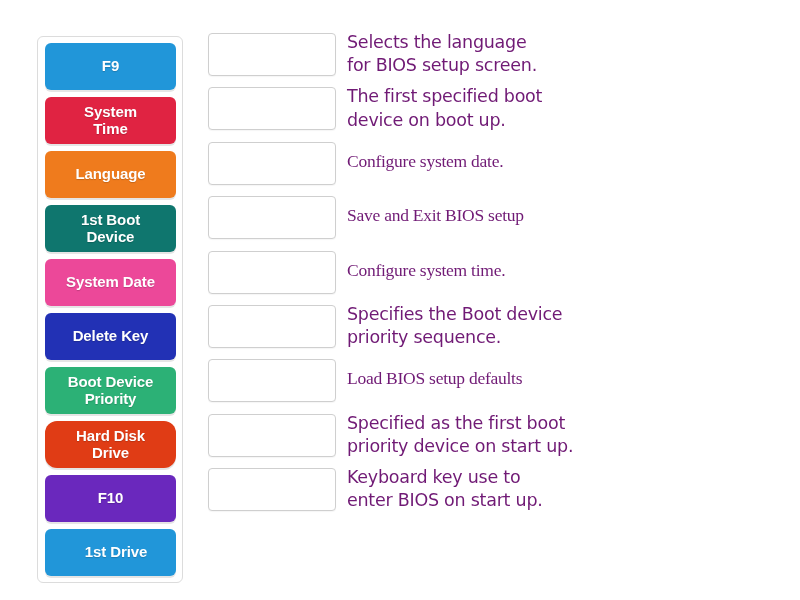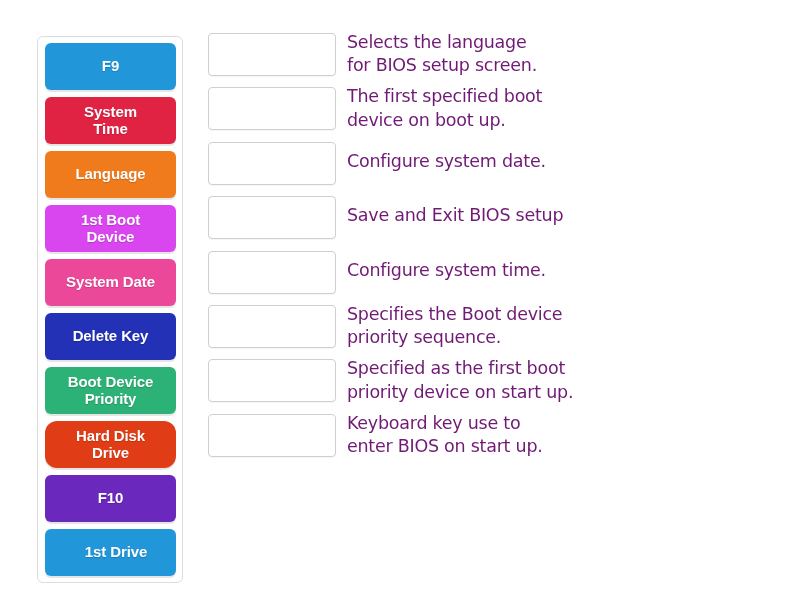--- a/index.html
+++ b/index.html
@@ -92,33 +92,33 @@
   .desc {
     margin-left: 11px;
     color: #701a75;
     font-size: 17.5px;
     line-height: 1.33;
     font-family: "DejaVu Sans", sans-serif;
     letter-spacing: -0.25px;
     padding-top: 1px;
     white-space: pre-line;
   }
-  .desc.single { padding-top: 11px; }
+  .desc.single { padding-top: 11px; font-family: Liberation Serif, serif; }
 </style>
 </head>
 <body>
 
 <div id="app">
 
   <div class="tiles-panel" id="tiles-panel">
       <div class="tile h1" style="background: rgb(33, 150, 217); white-space: pre-line;">F9</div>
       <div class="tile h2" style="background: rgb(224, 35, 66); white-space: pre-line;">System
 Time</div>
       <div class="tile h1" style="background: rgb(239, 123, 29); white-space: pre-line;">Language</div>
-      <div class="tile h2" style="background: #d946ef; white-space: pre-line;">1st Boot
+      <div class="tile h2" style="background: #0f766e; white-space: pre-line;">1st Boot
 Device</div>
       <div class="tile h1" style="background: #ec4899; white-space: pre-line;">System Date</div>
       <div class="tile h1" style="background: rgb(34, 49, 181); white-space: pre-line;">Delete Key</div>
       <div class="tile h2" style="background: rgb(44, 177, 118); white-space: pre-line;">Boot Device
 Priority</div>
       <div class="tile h2" style="background: rgb(224, 60, 21); white-space: pre-line; border-radius: 12px;">Hard Disk
 Drive</div>
       <div class="tile h1" style="background: rgb(106, 40, 189); white-space: pre-line;">F10</div>
       <div class="tile h1" style="background: rgb(33, 150, 217); white-space: pre-line; padding-left: 16px;">1st Drive</div>
     </div>
@@ -146,20 +146,24 @@
         <div class="dropzone"></div>
         <div class="desc single">Configure system time.</div>
       </div>
       <div class="row">
         <div class="dropzone"></div>
         <div class="desc">Specifies the Boot device
 priority sequence.</div>
       </div>
       <div class="row">
         <div class="dropzone"></div>
+        <div class="desc single">Load BIOS setup defaults</div>
+      </div>
+      <div class="row">
+        <div class="dropzone"></div>
         <div class="desc">Specified as the first boot
 priority device on start up.</div>
       </div>
       <div class="row">
         <div class="dropzone"></div>
         <div class="desc">Keyboard key use to
 enter BIOS on start up.</div>
       </div>
     </div>
 

